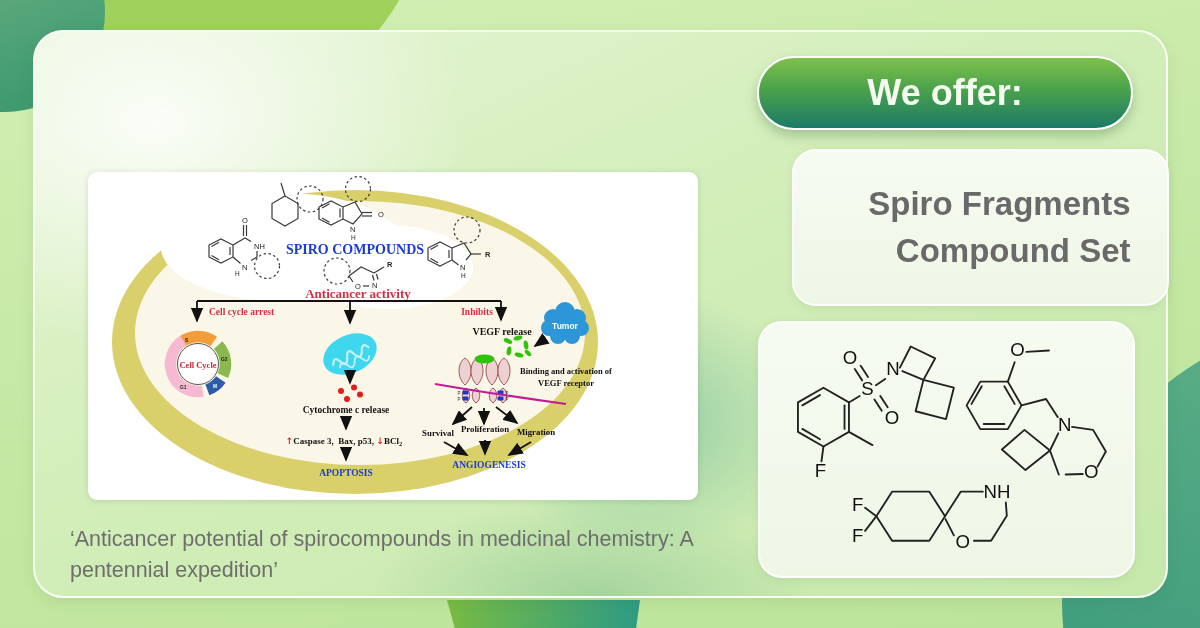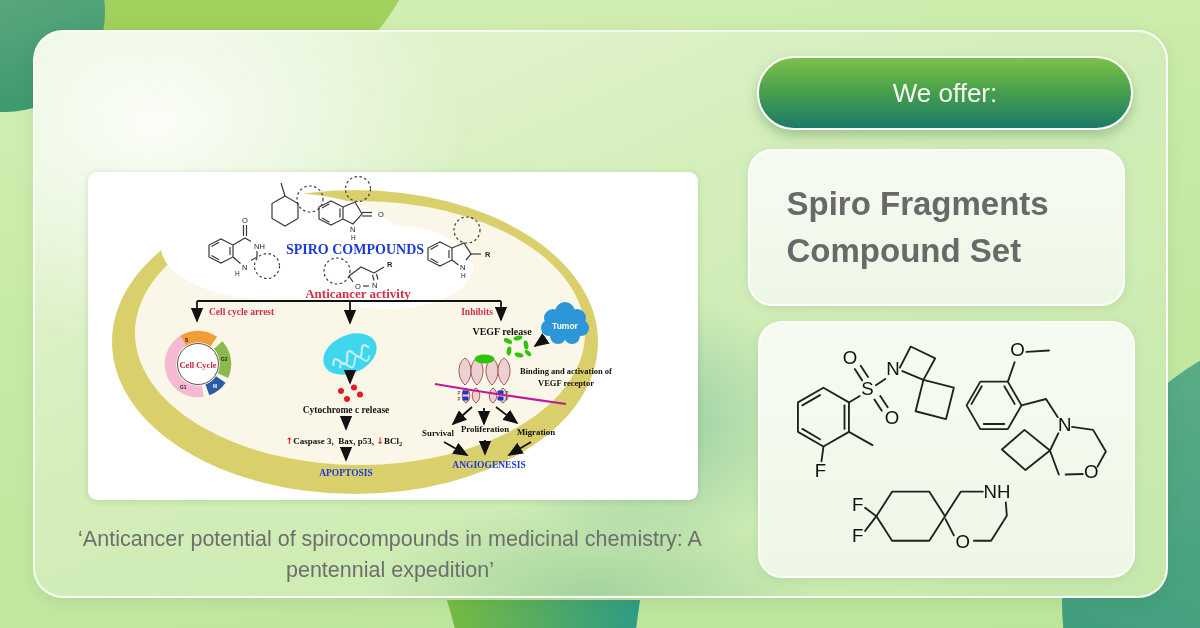--- a/index.html
+++ b/index.html
@@ -21,34 +21,34 @@
      background:
        radial-gradient(230px 190px at 617px 390px, rgba(96,175,150,.50), rgba(96,175,150,0) 70%),
        radial-gradient(320px 140px at 557px 565px, rgba(110,180,130,.42), rgba(110,180,130,0) 70%),
        radial-gradient(420px 300px at 120px 90px, rgba(255,255,255,.85), rgba(255,255,255,0) 75%),
        linear-gradient(155deg,#e6f5d7 0%,#d3eeb9 45%,#c6e8ab 100%);
      box-shadow:0 4px 14px rgba(60,100,60,.10);}
   .title{position:absolute;z-index:2;left:60px;top:46px;width:660px;text-align:center;
      font-size:34px;font-weight:700;line-height:1.28;color:#1f8c3d;}
   .figure-panel{position:absolute;z-index:2;left:88px;top:172px;width:610px;height:328px;
      background:#ffffff;border-radius:9px;box-shadow:0 1px 6px rgba(60,90,60,.18);}
-  .caption{position:absolute;z-index:2;left:70px;top:524px;width:640px;text-align:center;
+  .caption{position:absolute;z-index:2;left:70px;top:524px;width:640px;
      font-size:21.5px;line-height:1.45;color:#6e6e6e;}
   .pill{position:absolute;z-index:2;left:757px;top:56px;width:376px;height:74px;border-radius:40px;
      border:2px solid #ffffff;box-sizing:border-box;
      background:linear-gradient(180deg,#7ec14b 0%,#4aa24b 45%,#1b7a68 100%);
      box-shadow:0 6px 12px rgba(70,120,70,.35);
      display:flex;align-items:center;justify-content:center;
-     color:#f6fbf2;font-size:26px;font-weight:400;cursor:pointer;}
+     color:#f6fbf2;font-size:36px;font-weight:700;cursor:pointer;}
   .info-card{position:absolute;z-index:2;border-radius:24px;box-sizing:border-box;
      border:2px solid rgba(255,255,255,.9);
      background:linear-gradient(180deg,#f6fbf2,#eef7e6);
      box-shadow:0 2px 8px rgba(100,140,90,.15);}
-  .card-a{left:748px;top:149px;width:377px;height:157px;
-     display:flex;align-items:center;justify-content:center;text-align:left;}
+  .card-a{left:792px;top:149px;width:377px;height:157px;
+     display:flex;align-items:center;justify-content:center;text-align:right;}
   .card-a .product{font-size:33px;font-weight:700;line-height:1.4;color:#696969;width:300px;}
   .card-b{left:758px;top:321px;width:377px;height:257px;}
   svg text{user-select:none;}
 </style>
 </head>
 <body>
 
 <div class="canvas">
 
   <div class="bg circle bg-tl-light"></div>

